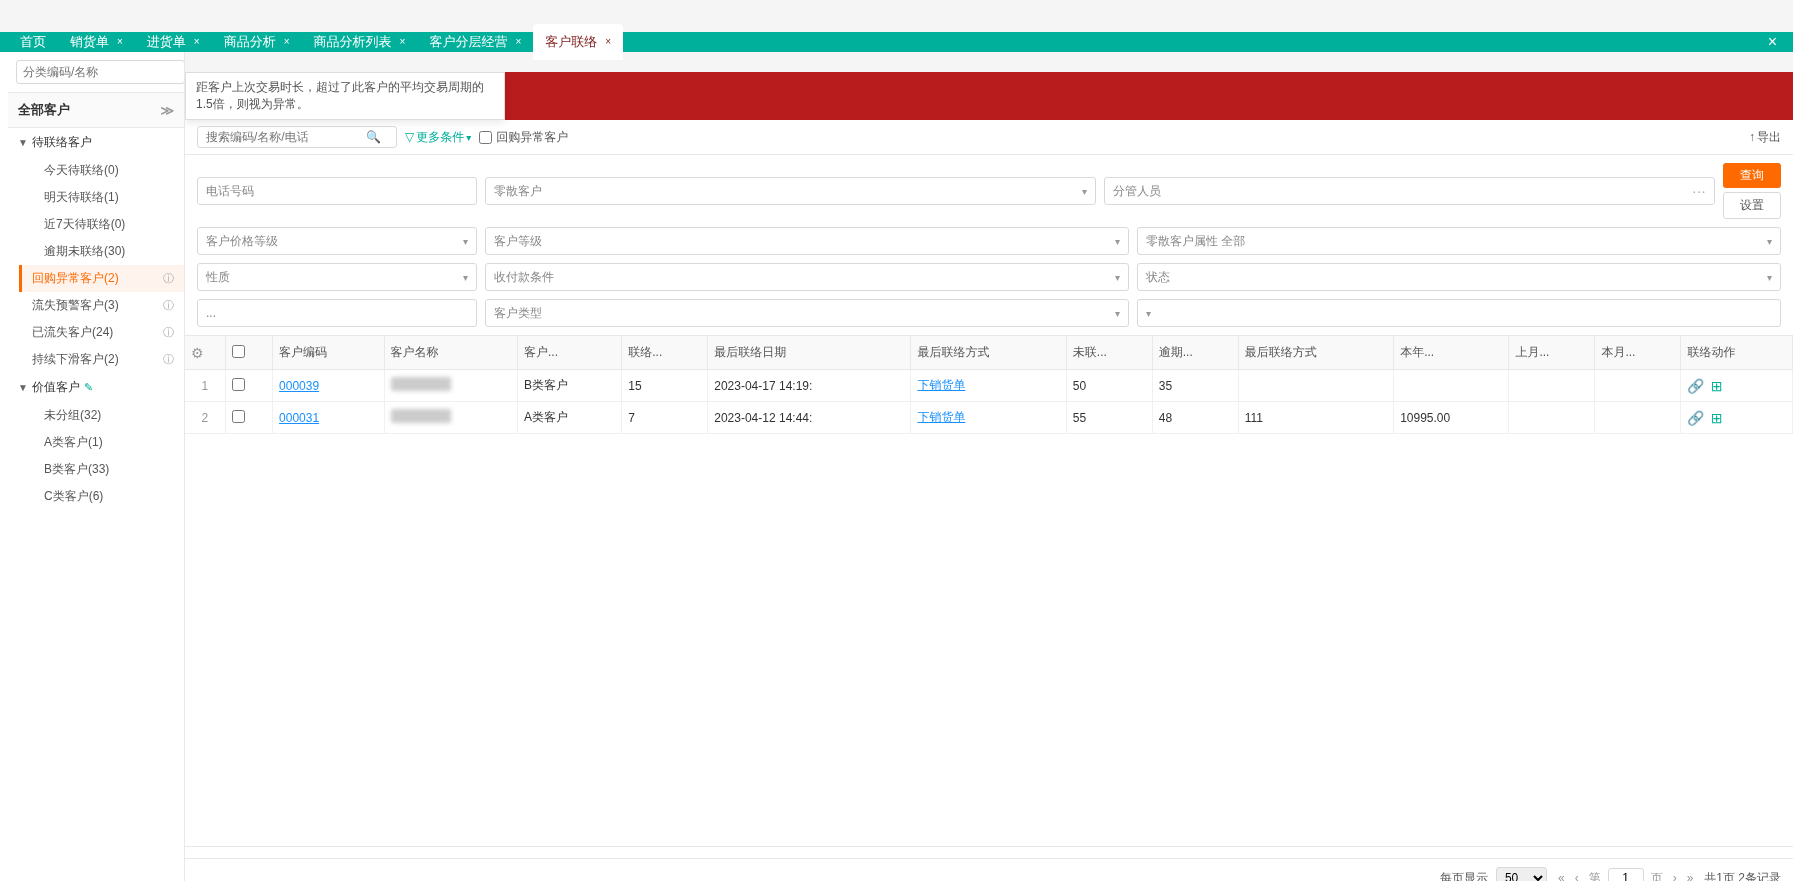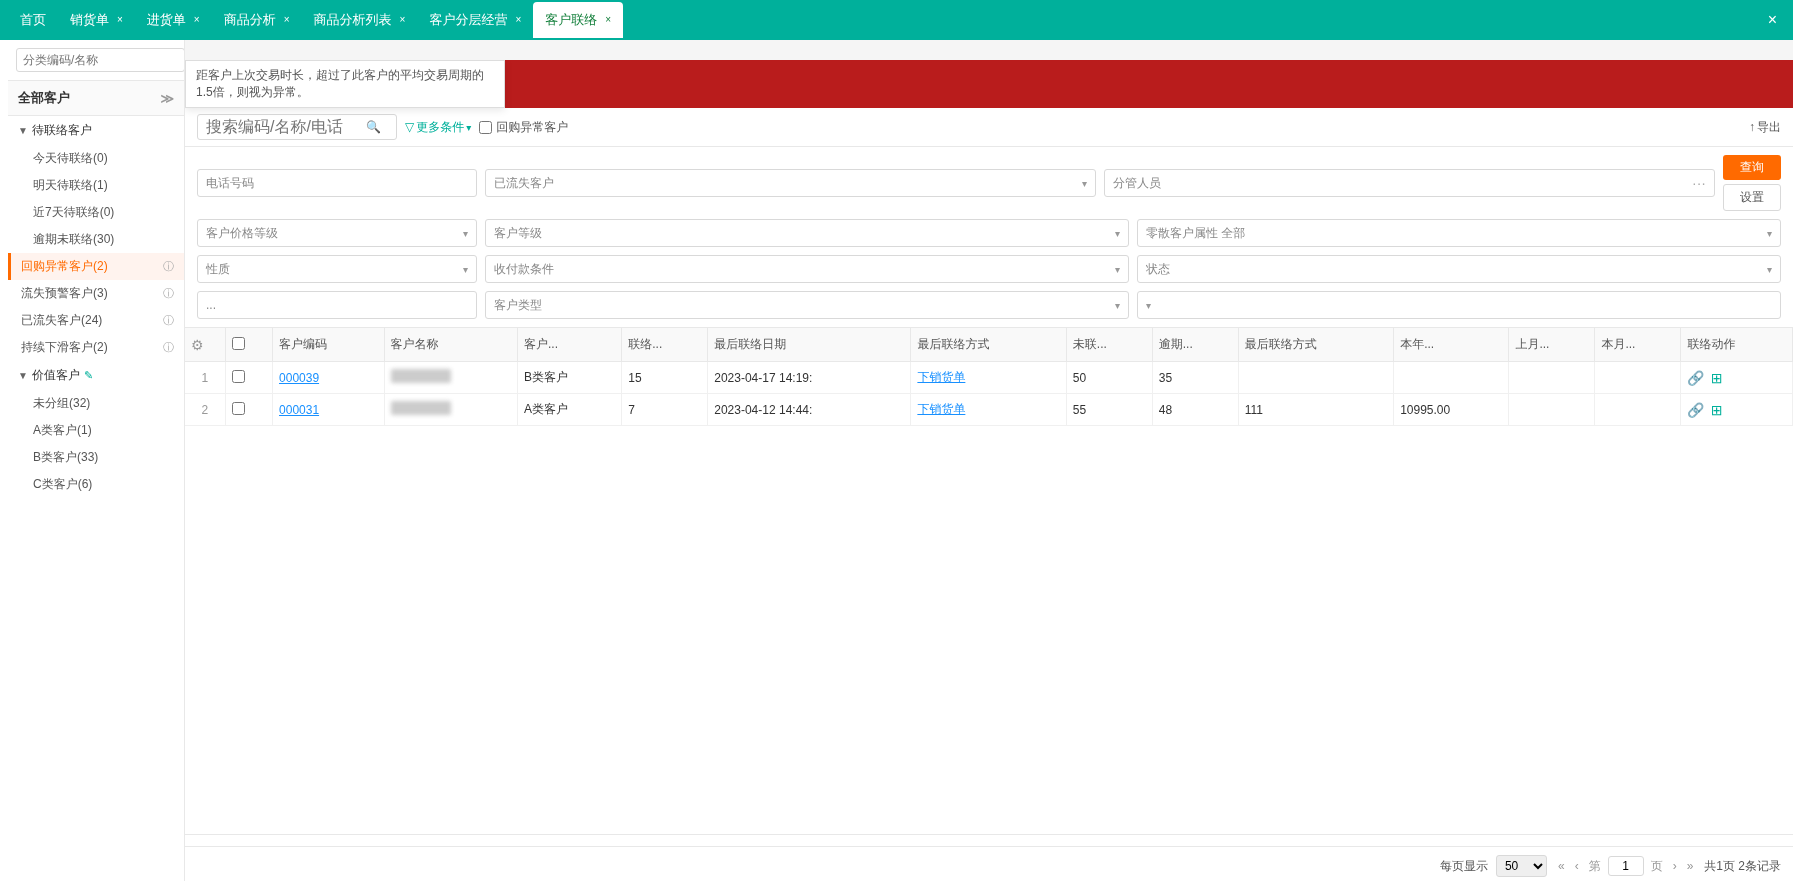--- a/index.html
+++ b/index.html
@@ -2,30 +2,31 @@
 <html><head>
   <meta charset="utf-8">
   <style>
     * { box-sizing: border-box; margin: 0; padding: 0; }
     body { font-family: "Microsoft YaHei", Arial, sans-serif; font-size: 12px; background: #f5f5f5; color: #333; overflow: hidden; }
 
     
     .top-nav {
       display: flex; align-items: center;
       background: #00b09b;
-      height: 40px; padding: 0 8px;
+      height: 20px; padding: 0 8px;
       position: relative;
+      margin-top: 32px;
     }
     .top-nav .nav-item {
       color: #fff; padding: 0 12px; height: 36px; line-height: 36px;
       cursor: pointer; font-size: 13px; white-space: nowrap;
       display: flex; align-items: center; gap: 4px;
     }
     .top-nav .nav-item.active {
-      background: #fff; color: #15803d; border-radius: 4px 4px 0 0;
+      background: #fff; color: #7f1d1d; border-radius: 4px 4px 0 0;
     }
     .top-nav .nav-item .close-x { font-size: 10px; color: inherit; margin-left: 4px; }
     .top-nav .nav-close-btn {
       margin-left: auto; color: #fff; cursor: pointer; font-size: 16px; padding: 0 8px;
     }
 
     
     .main-layout { display: flex; height: calc(100vh - 36px); }
 
     
@@ -58,20 +59,21 @@
       display: flex; align-items: center;
       padding: 6px 10px; color: #333; cursor: pointer;
       font-size: 12px; background: #fff;
     }
     .sidebar-group-header .arrow { margin-right: 4px; color: #666; font-size: 10px; }
 
     .sidebar-item {
       padding: 5px 10px 5px 22px;
       cursor: pointer; font-size: 12px; color: #555;
       border-left: 3px solid transparent;
+      margin-left: 11px;
     }
     .sidebar-item.active {
       background: #fff3ee; color: #ff6a00;
       border-left: 3px solid #ff6a00;
     }
 
     
     .tooltip-box {
       position: absolute;
       left: 0; top: 228px;
@@ -301,21 +303,21 @@
   </div>
 
   <div class="content-area">
 
     <div class="tooltip-box" style="position:relative; top:0; left:0; margin: 0; background:#fff; border:1px solid #ddd; padding:6px 10px; font-size:12px; color:#555; z-index:10;">
       <span>距客户上次交易时长，超过了此客户的平均交易周期的1.5倍，则视为异常。</span>
     </div>
 
     <div class="filter-bar">
       <div class="search-box">
-        <input type="text" style="border: none; outline: none; font-size: 16px; width: 160px;" placeholder="搜索编码/名称/电话">
+        <input type="text" style="border: none; outline: none; font-size: 12px; width: 160px;" placeholder="搜索编码/名称/电话">
         <span style="color:#00b09b; cursor:pointer;">🔍</span>
       </div>
       <div class="more-conditions">
         <span style="color:#00b09b;">▽</span>
         <span>更多条件</span>
         <span style="font-size:10px;">▾</span>
       </div>
       <div class="my-customers">
         <input type="checkbox" style="">
         <span>回购异常客户</span>
@@ -326,21 +328,21 @@
       </div>
     </div>
 
     <div class="filter-form">
 
       <div class="filter-row">
         <div class="filter-field" style="max-width:280px;">
           <span class="field-label">电话号码</span>
         </div>
         <div class="filter-field filter-field-wide">
-          <span class="field-label">已流失客户</span>
+          <span class="field-label">零散客户</span>
           <span class="dropdown-arrow">▾</span>
         </div>
         <div class="filter-field filter-field-wide">
           <span class="field-label">分管人员</span>
           <span style="color:#aaa; font-size:14px; margin-left:auto;">···</span>
         </div>
         <div class="filter-actions">
           <button class="btn-query">查询</button>
           <button class="btn-settings">设置</button>
         </div>

